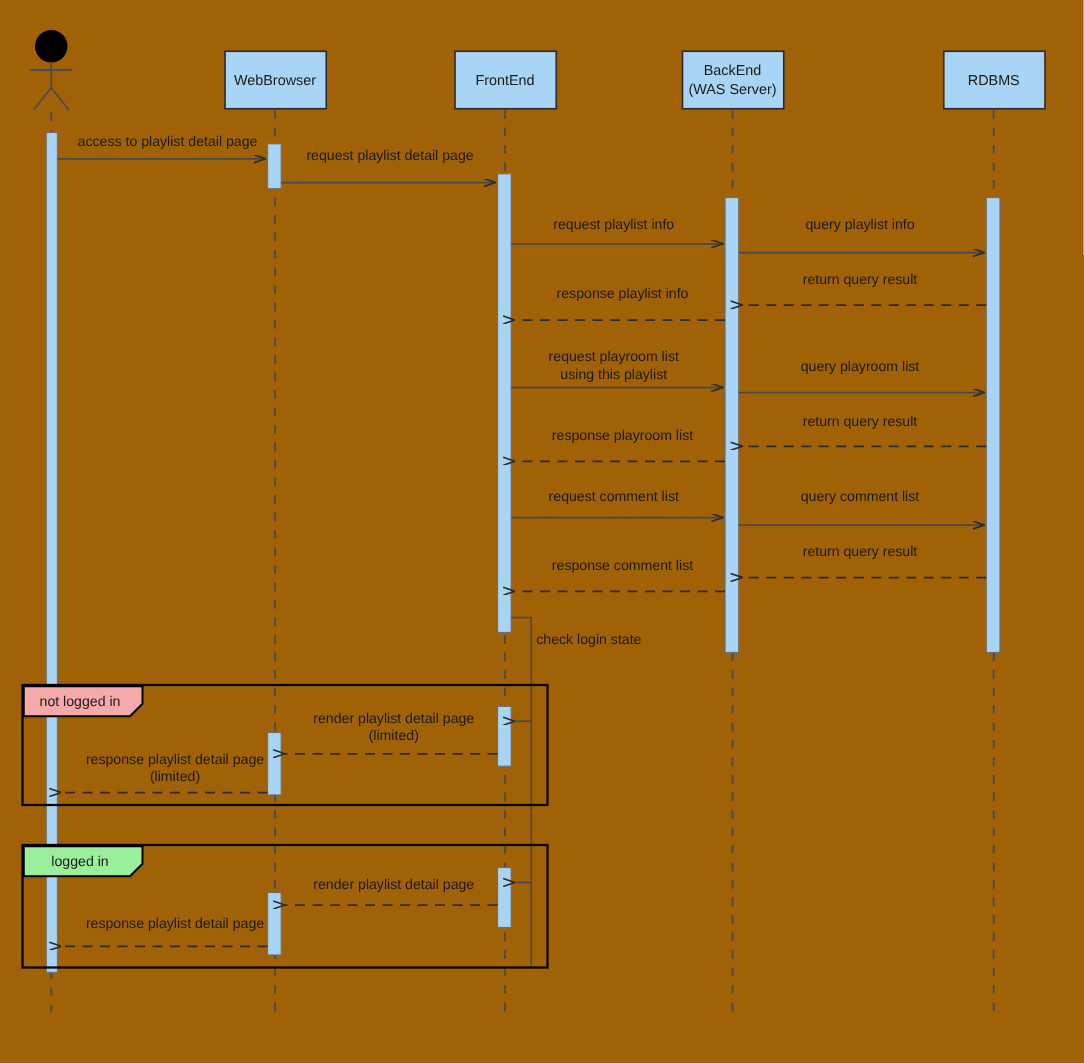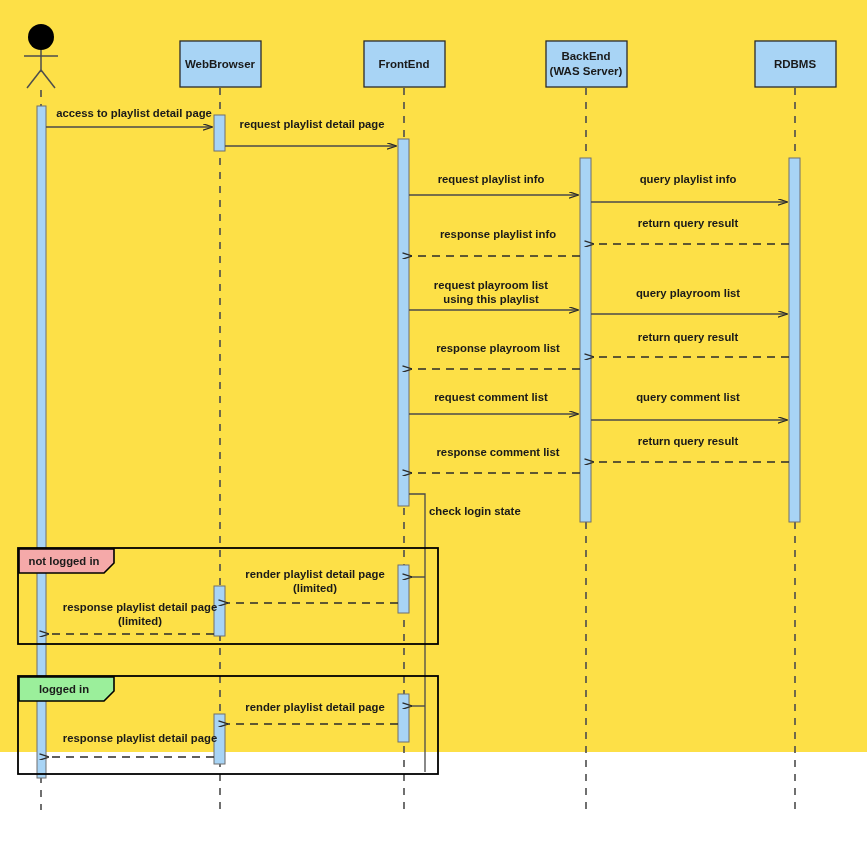--- a/index.html
+++ b/index.html
@@ -10,23 +10,22 @@
   }
   body {
     font-family: "Liberation Sans", sans-serif;
     width: 867px;
     height: 850px;
     overflow: hidden;
   }
   #diagram-root {
     position: relative;
     width: 867px;
-    height: 752px;
-    background: #fde047;
-    font-weight: bold;
+    height: 850px;
+    background: #a16207;
   }
   svg.diagram-canvas {
     position: absolute;
     top: 0;
     left: 0;
     width: 867px;
     height: 850px;
     display: block;
   }
   .participant-box {

